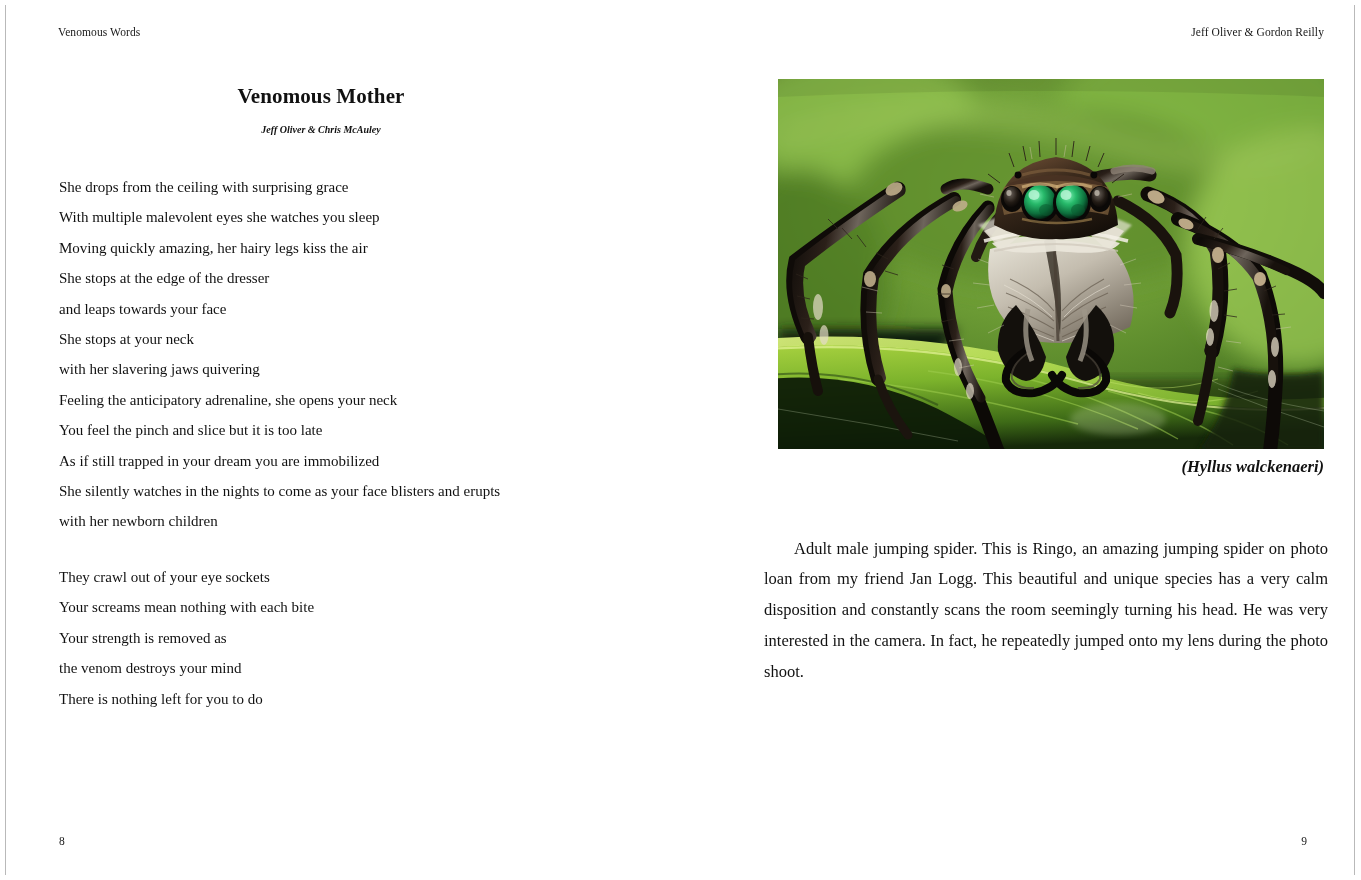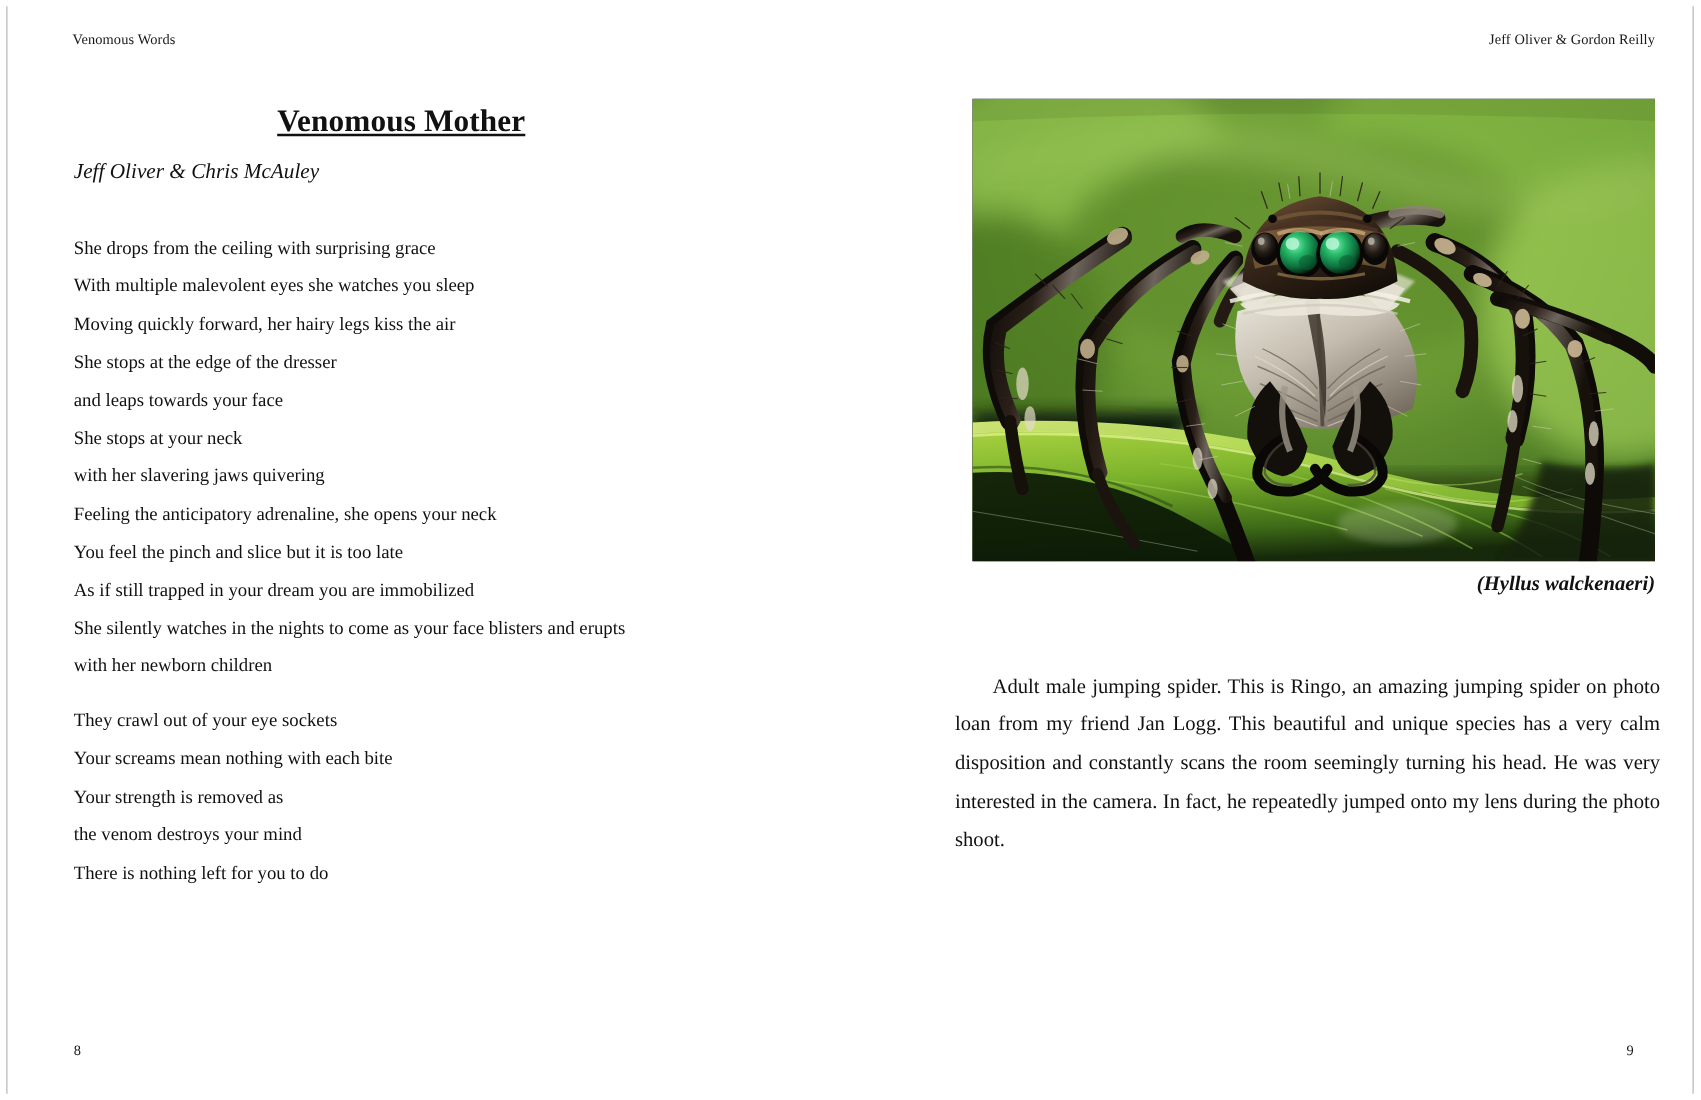--- a/index.html
+++ b/index.html
@@ -51,42 +51,42 @@
   #folio-right { right: 47px; }
 
   
   #poem-col {
     position: absolute;
     left: 53px;
     top: 70px;
     width: 610px;
   }
   #poem-title {
-    font-size: 25px;
+    font-size: 21px;
     font-weight: bold;
     text-align: center;
     margin: 9px 0 0 0;
     padding-right: 86px;
     letter-spacing: 0.1px;
-    text-decoration: underline;
   }
   #poem-byline {
-    font-size: 17px;
+    font-size: 10px;
     font-style: italic;
-    font-weight: normal;
+    font-weight: bold;
+    text-align: center;
     margin: 15px 0 0 0;
     padding-right: 86px;
   }
   .stanza {
     margin: 0;
     padding: 0;
     list-style: none;
   }
   #stanza-1 { margin-top: 37px; }
-  #stanza-2 { margin-top: 13px; }
+  #stanza-2 { margin-top: 25px; }
   .poem-line {
     font-size: 15px;
     line-height: 30.4px;
     white-space: nowrap;
     color: #111111;
   }
 
   
   #photo-frame {
     position: absolute;
@@ -132,21 +132,21 @@
   <div class="runhead" id="runhead-left">Venomous Words</div>
   <div class="runhead" id="runhead-right">Jeff Oliver &amp; Gordon Reilly</div>
 
   <div id="poem-col">
     <h1 id="poem-title">Venomous Mother</h1>
     <div id="poem-byline">Jeff Oliver &amp; Chris McAuley</div>
 
     <div class="stanza" id="stanza-1">
       <div class="poem-line">She drops from the ceiling with surprising grace</div>
       <div class="poem-line">With multiple malevolent eyes she watches you sleep</div>
-      <div class="poem-line">Moving quickly forward, her hairy legs kiss the air</div>
+      <div class="poem-line">Moving quickly amazing, her hairy legs kiss the air</div>
       <div class="poem-line">She stops at the edge of the dresser</div>
       <div class="poem-line">and leaps towards your face</div>
       <div class="poem-line">She stops at your neck</div>
       <div class="poem-line">with her slavering jaws quivering</div>
       <div class="poem-line">Feeling the anticipatory adrenaline, she opens your neck</div>
       <div class="poem-line">You feel the pinch and slice but it is too late</div>
       <div class="poem-line">As if still trapped in your dream you are immobilized</div>
       <div class="poem-line">She silently watches in the nights to come as your face blisters and erupts</div>
       <div class="poem-line">with her newborn children</div>
     </div>

